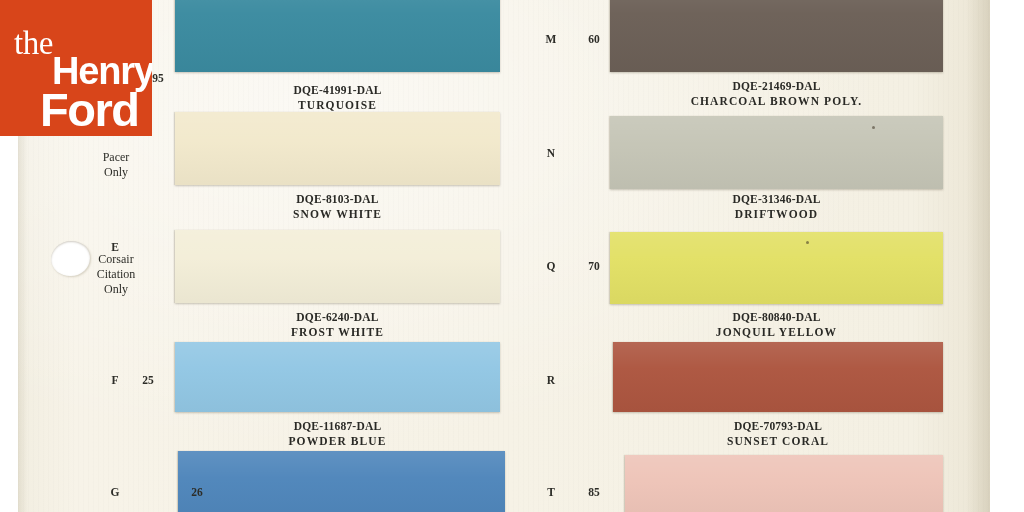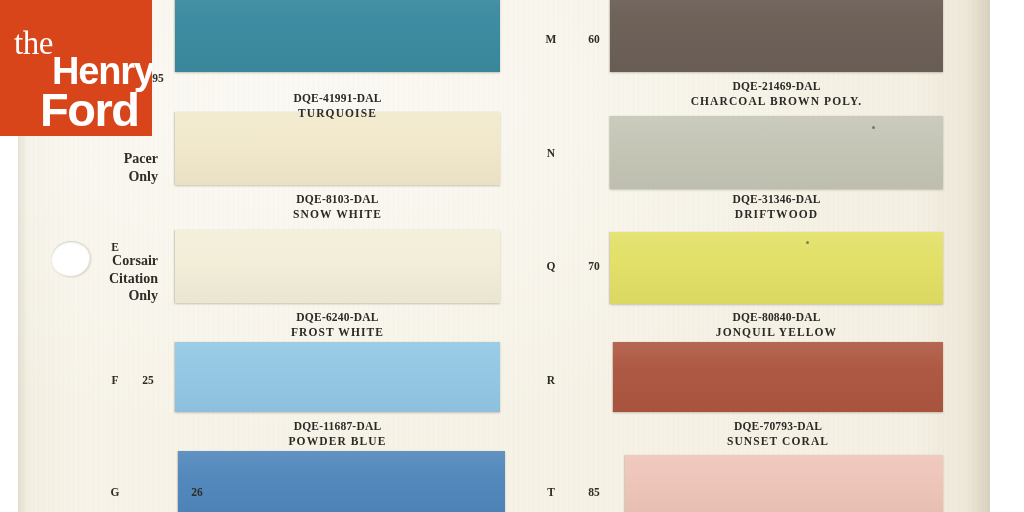--- a/index.html
+++ b/index.html
@@ -141,43 +141,43 @@
     font-family: "Liberation Serif", serif;
     font-weight: 700;
     font-size: 11.5px;
     color: #2d2d28;
     text-align: center;
   }
   .rownote {
     position: absolute;
     z-index: 3;
     font-family: "Liberation Serif", serif;
-    font-size: 14px;
-    font-weight: 700;
+    font-size: 12px;
+    font-weight: 400;
     color: #2d2d28;
-    text-align: right;
+    text-align: center;
     line-height: 1.25;
     width: 84px;
   }
   .rownote .nl { display: block; }
 </style>
 </head>
 <body>
 
 <div id="stage">
 
   <div id="page"></div>
 
   <div id="punch-hole"></div>
 
   <div id="swatch-layer">
       <div class="swatch" style="left: 175px; top: -22px; width: 325px; height: 94px; background: rgb(59, 139, 160);">
         <div class="sheen"></div>
       </div>
-      <div class="caption" style="left: 175px; top: 92px; width: 325px;">
+      <div class="caption" style="left: 175px; top: 84px; width: 325px;">
         <span class="code">DQE-41991-DAL</span>
         <span class="cname">TURQUOISE</span>
       </div>
       <div class="rownum" style="left: 146px; top: 33px; width: 24px; margin-top: 39px;">95</div>
       <div class="swatch" style="left: 175px; top: 112px; width: 325px; height: 73px; background: rgb(242, 233, 204);">
         <div class="sheen"></div>
       </div>
       <div class="caption" style="left: 175px; top: 193px; width: 325px;">
         <span class="code">DQE-8103-DAL</span>
         <span class="cname">SNOW WHITE</span>

